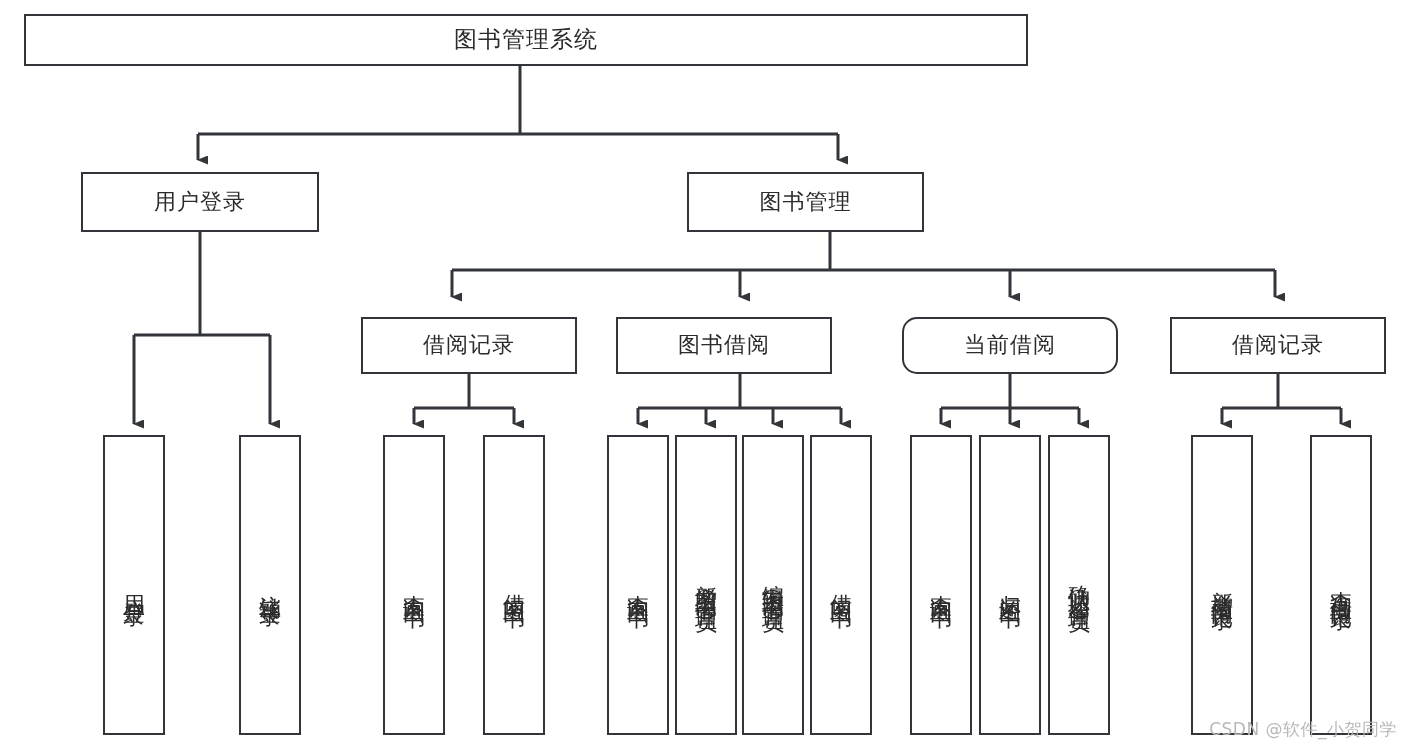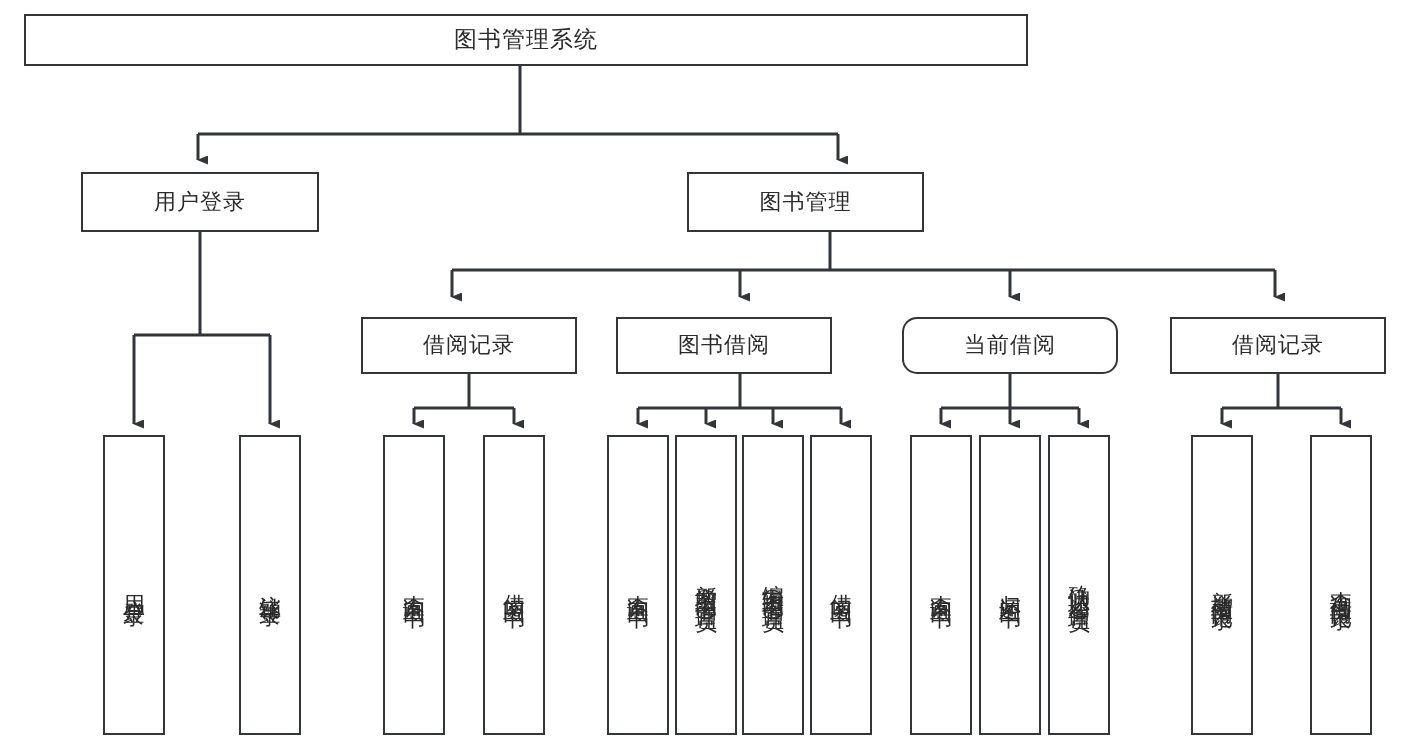--- a/index.html
+++ b/index.html
@@ -182,14 +182,15 @@
     <span class="vtext">确认归还（管理员）</span>
   </div>
 
   <div class="node node-v" style="left:1191px; top:435px; width:62px; height:300px;">
     <span class="vtext">新增借阅记录</span>
   </div>
   <div class="node node-v" style="left:1310px; top:435px; width:62px; height:300px;">
     <span class="vtext">查询借阅记录</span>
   </div>
 
+  <div class="watermark">CSDN @软件_小贺同学</div>
 
 </div>
 
 </body></html>

